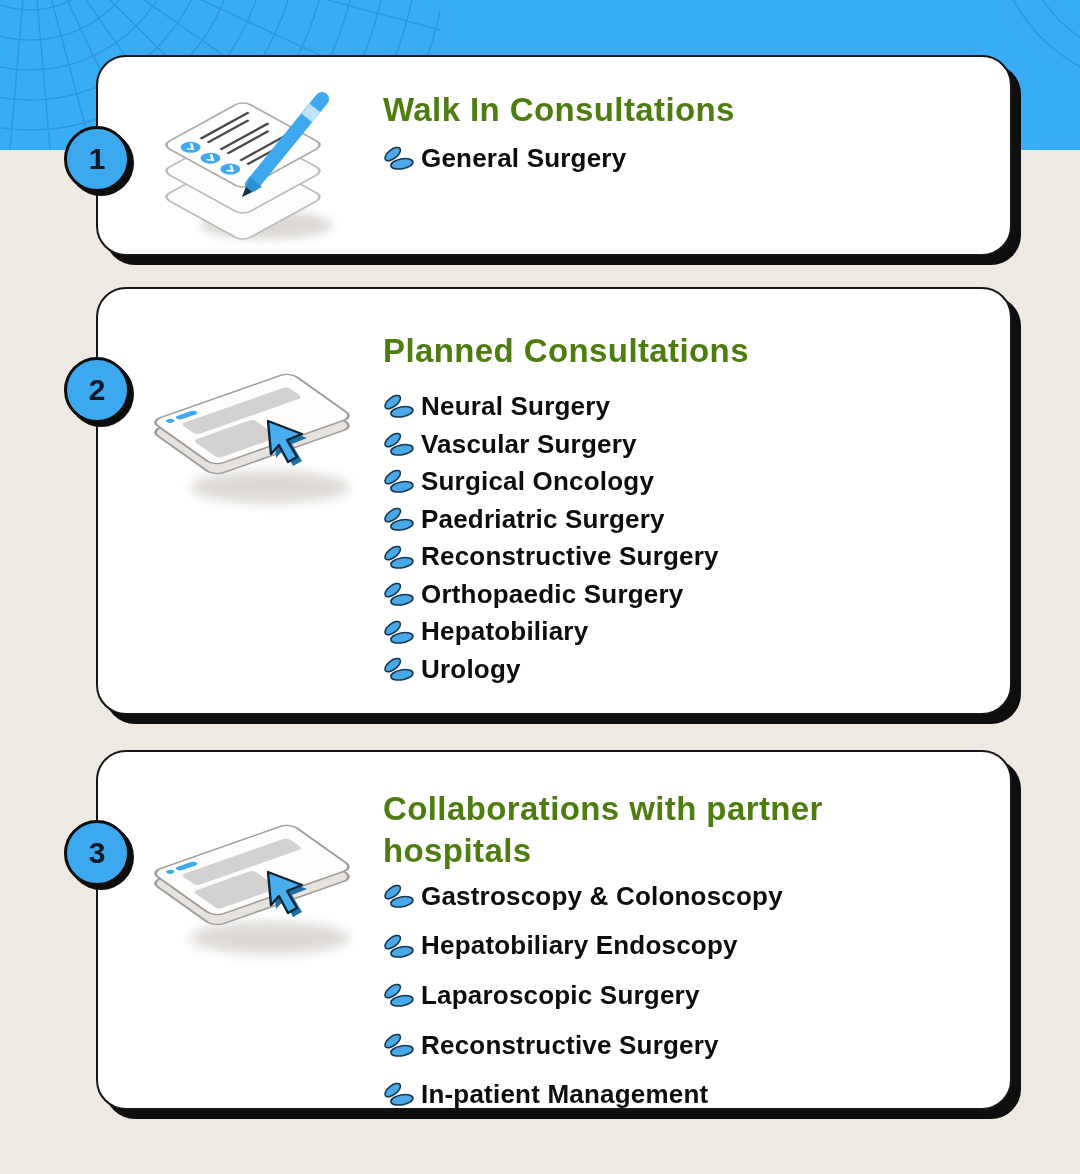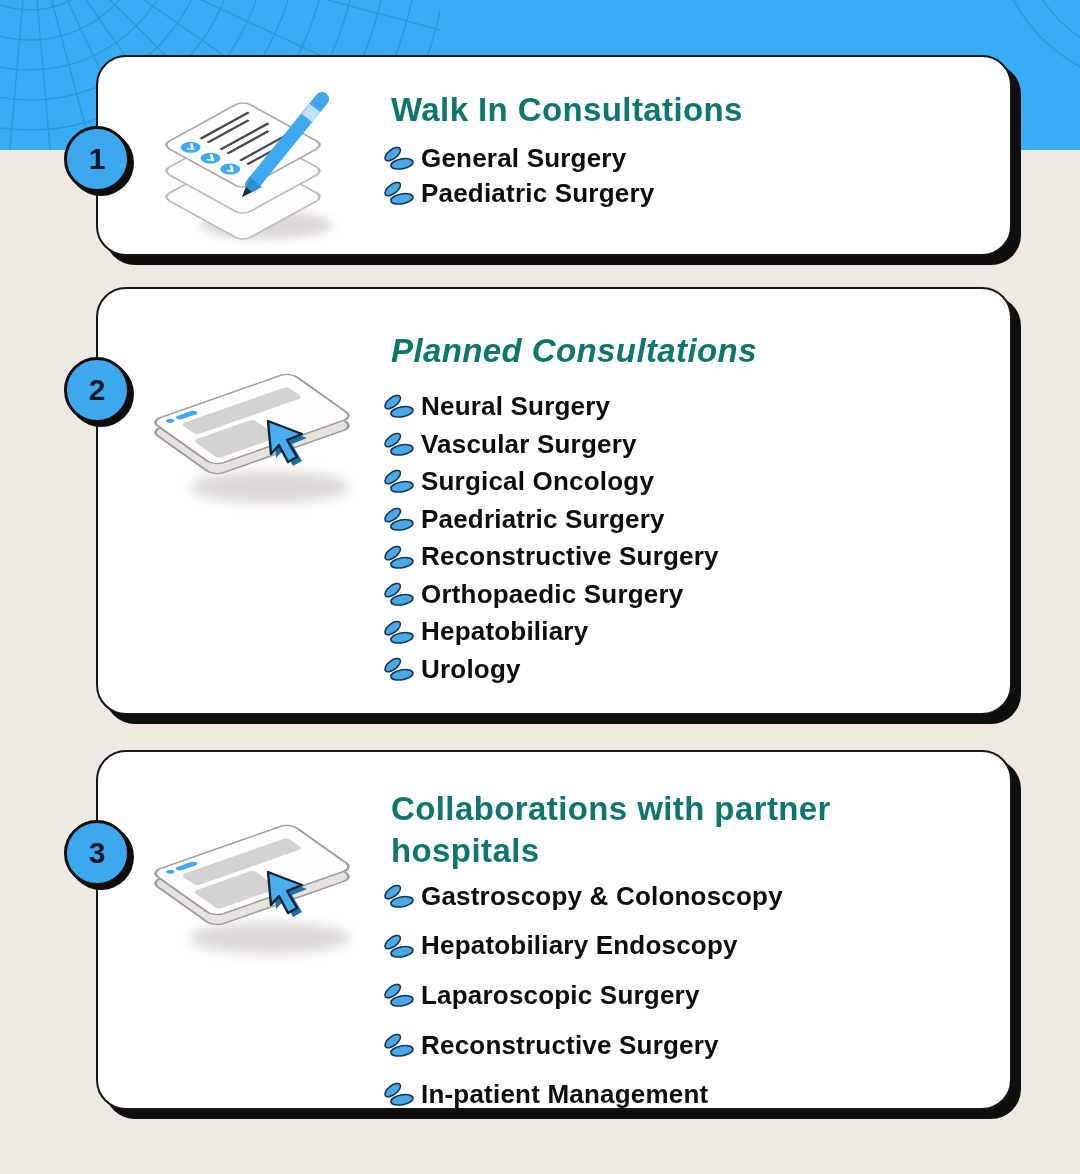--- a/index.html
+++ b/index.html
@@ -9,24 +9,24 @@
   .card{position:absolute;left:96px;width:912px;background:#FFFFFF;
         border:2px solid #161616;border-radius:30px;box-shadow:9px 9px 0 #0E0E0E;}
   .card-1{top:55px;height:197px;}
   .card-2{top:287px;height:424px;}
   .card-3{top:750px;height:356px;}
   .illus{position:absolute;}
   .illus-1{left:40px;top:6px;width:220px;height:190px;}
   .illus-2{left:42px;top:48px;width:240px;height:190px;}
   .illus-3{left:42px;top:36px;width:240px;height:190px;}
   .content{position:absolute;left:285px;top:0;right:26px;}
-  .card-title{margin:8px;font-size:33px;font-weight:800;color:#0f766e;
+  .card-title{margin:0;font-size:33px;font-weight:800;color:#4d7c0f;
               letter-spacing:.4px;line-height:1.27;}
   .card-1 .card-title{margin-top:32px;}
-  .card-2 .card-title{margin-top:41px;font-style:italic;}
+  .card-2 .card-title{margin-top:41px;}
   .card-3 .card-title{margin-top:36px;max-width:575px;}
   ul.service-list{list-style:none;margin:0;padding:0;display:flex;flex-direction:column;}
   .card-1 ul.service-list{margin-top:13px;gap:6px;}
   .card-2 ul.service-list{margin-top:20px;gap:9px;}
   .card-3 ul.service-list{margin-top:10px;gap:21px;}
   ul.service-list li{display:flex;align-items:center;gap:5px;
                      font-size:26px;font-weight:800;color:#0D0D0D;line-height:1.1;
                      letter-spacing:.2px;}
   ul.service-list li svg{flex-shrink:0;}
   .badge{position:absolute;left:64px;width:60px;height:60px;border-radius:50%;
@@ -127,29 +127,20 @@
   <li>
     <svg width="33" height="26" viewBox="0 0 34 26" aria-hidden="true">
       <g stroke="#15364F" stroke-width="1.6" fill="#49A8E8" stroke-linejoin="round">
         <ellipse cx="10" cy="9" rx="9.5" ry="4.6" transform="rotate(-38 10 9)"></ellipse>
         <ellipse cx="19.5" cy="19" rx="11.5" ry="5.1" transform="rotate(-10 19.5 19)"></ellipse>
       </g>
     </svg>
     <span class="li-text">General Surgery</span>
   </li>
 
-  <li>
-    <svg width="33" height="26" viewBox="0 0 34 26" aria-hidden="true">
-      <g stroke="#15364F" stroke-width="1.6" fill="#49A8E8" stroke-linejoin="round">
-        <ellipse cx="10" cy="9" rx="9.5" ry="4.6" transform="rotate(-38 10 9)"></ellipse>
-        <ellipse cx="19.5" cy="19" rx="11.5" ry="5.1" transform="rotate(-10 19.5 19)"></ellipse>
-      </g>
-    </svg>
-    <span class="li-text">Paediatric Surgery</span>
-  </li>
 </ul>
     </div>
   </section>
 
   <section class="card card-2">
     <div class="illus illus-2">
       <svg width="240" height="190" viewBox="0 0 240 190">
         <defs>
             <filter id="soft2" x="-50%" y="-50%" width="200%" height="200%">
               <feGaussianBlur stdDeviation="6"></feGaussianBlur>

